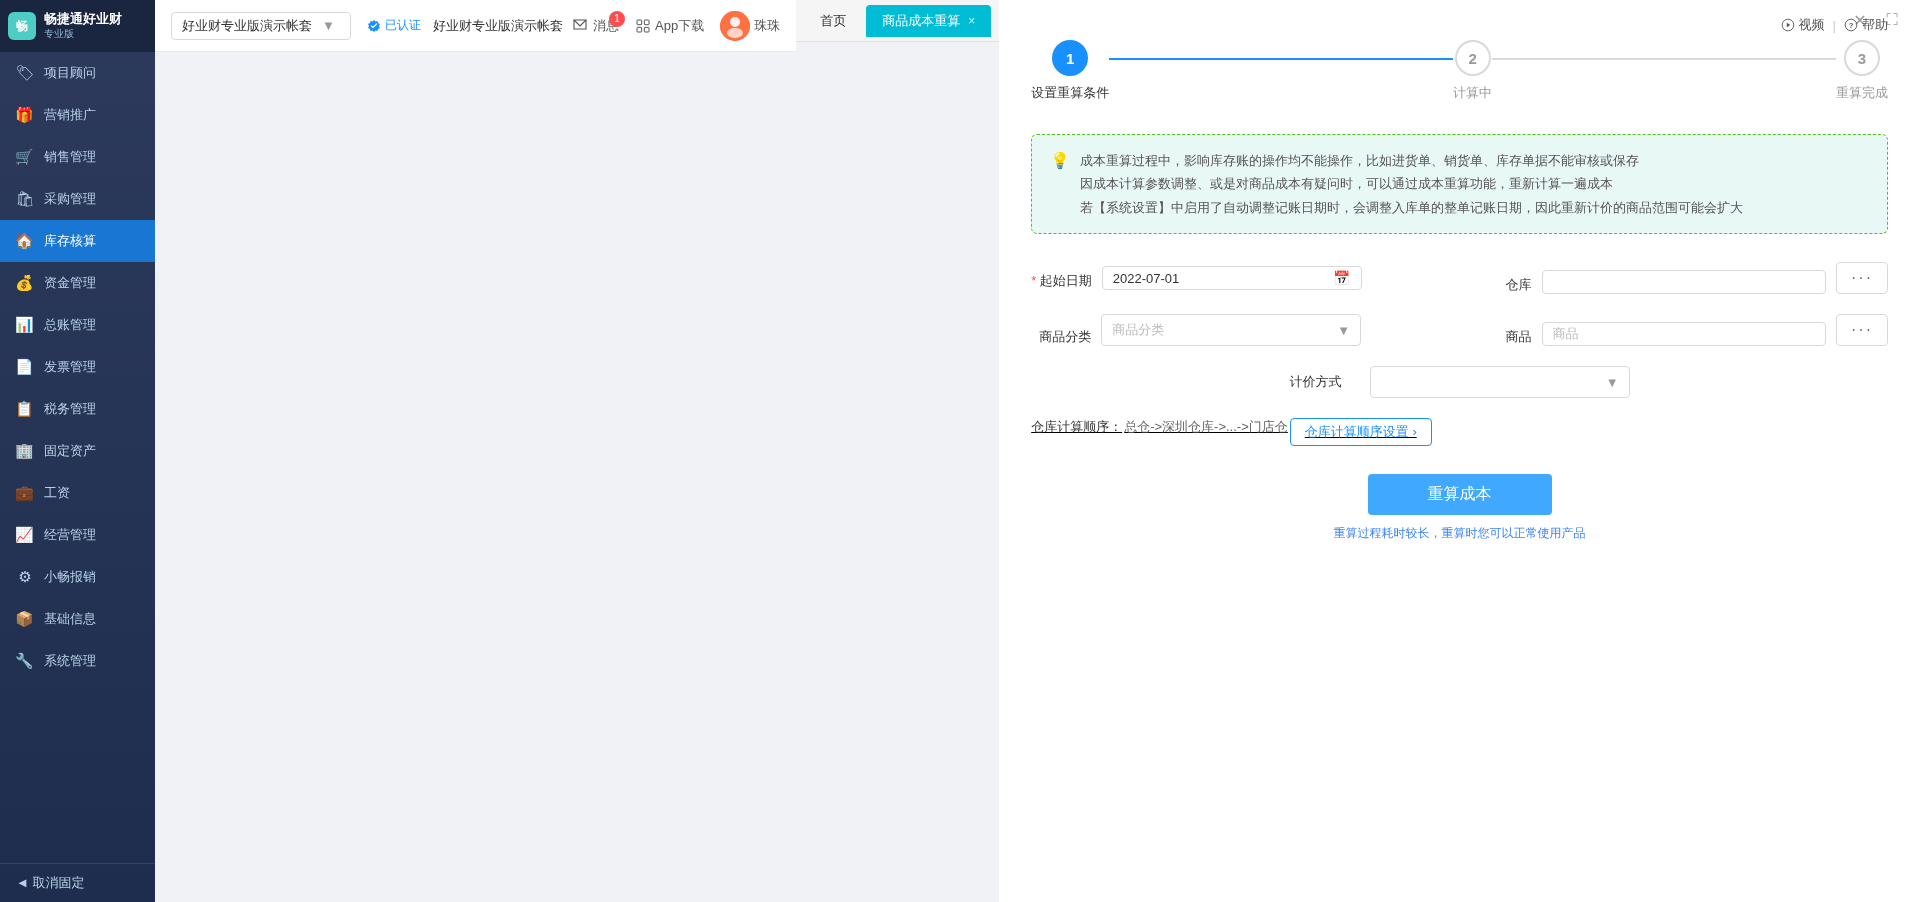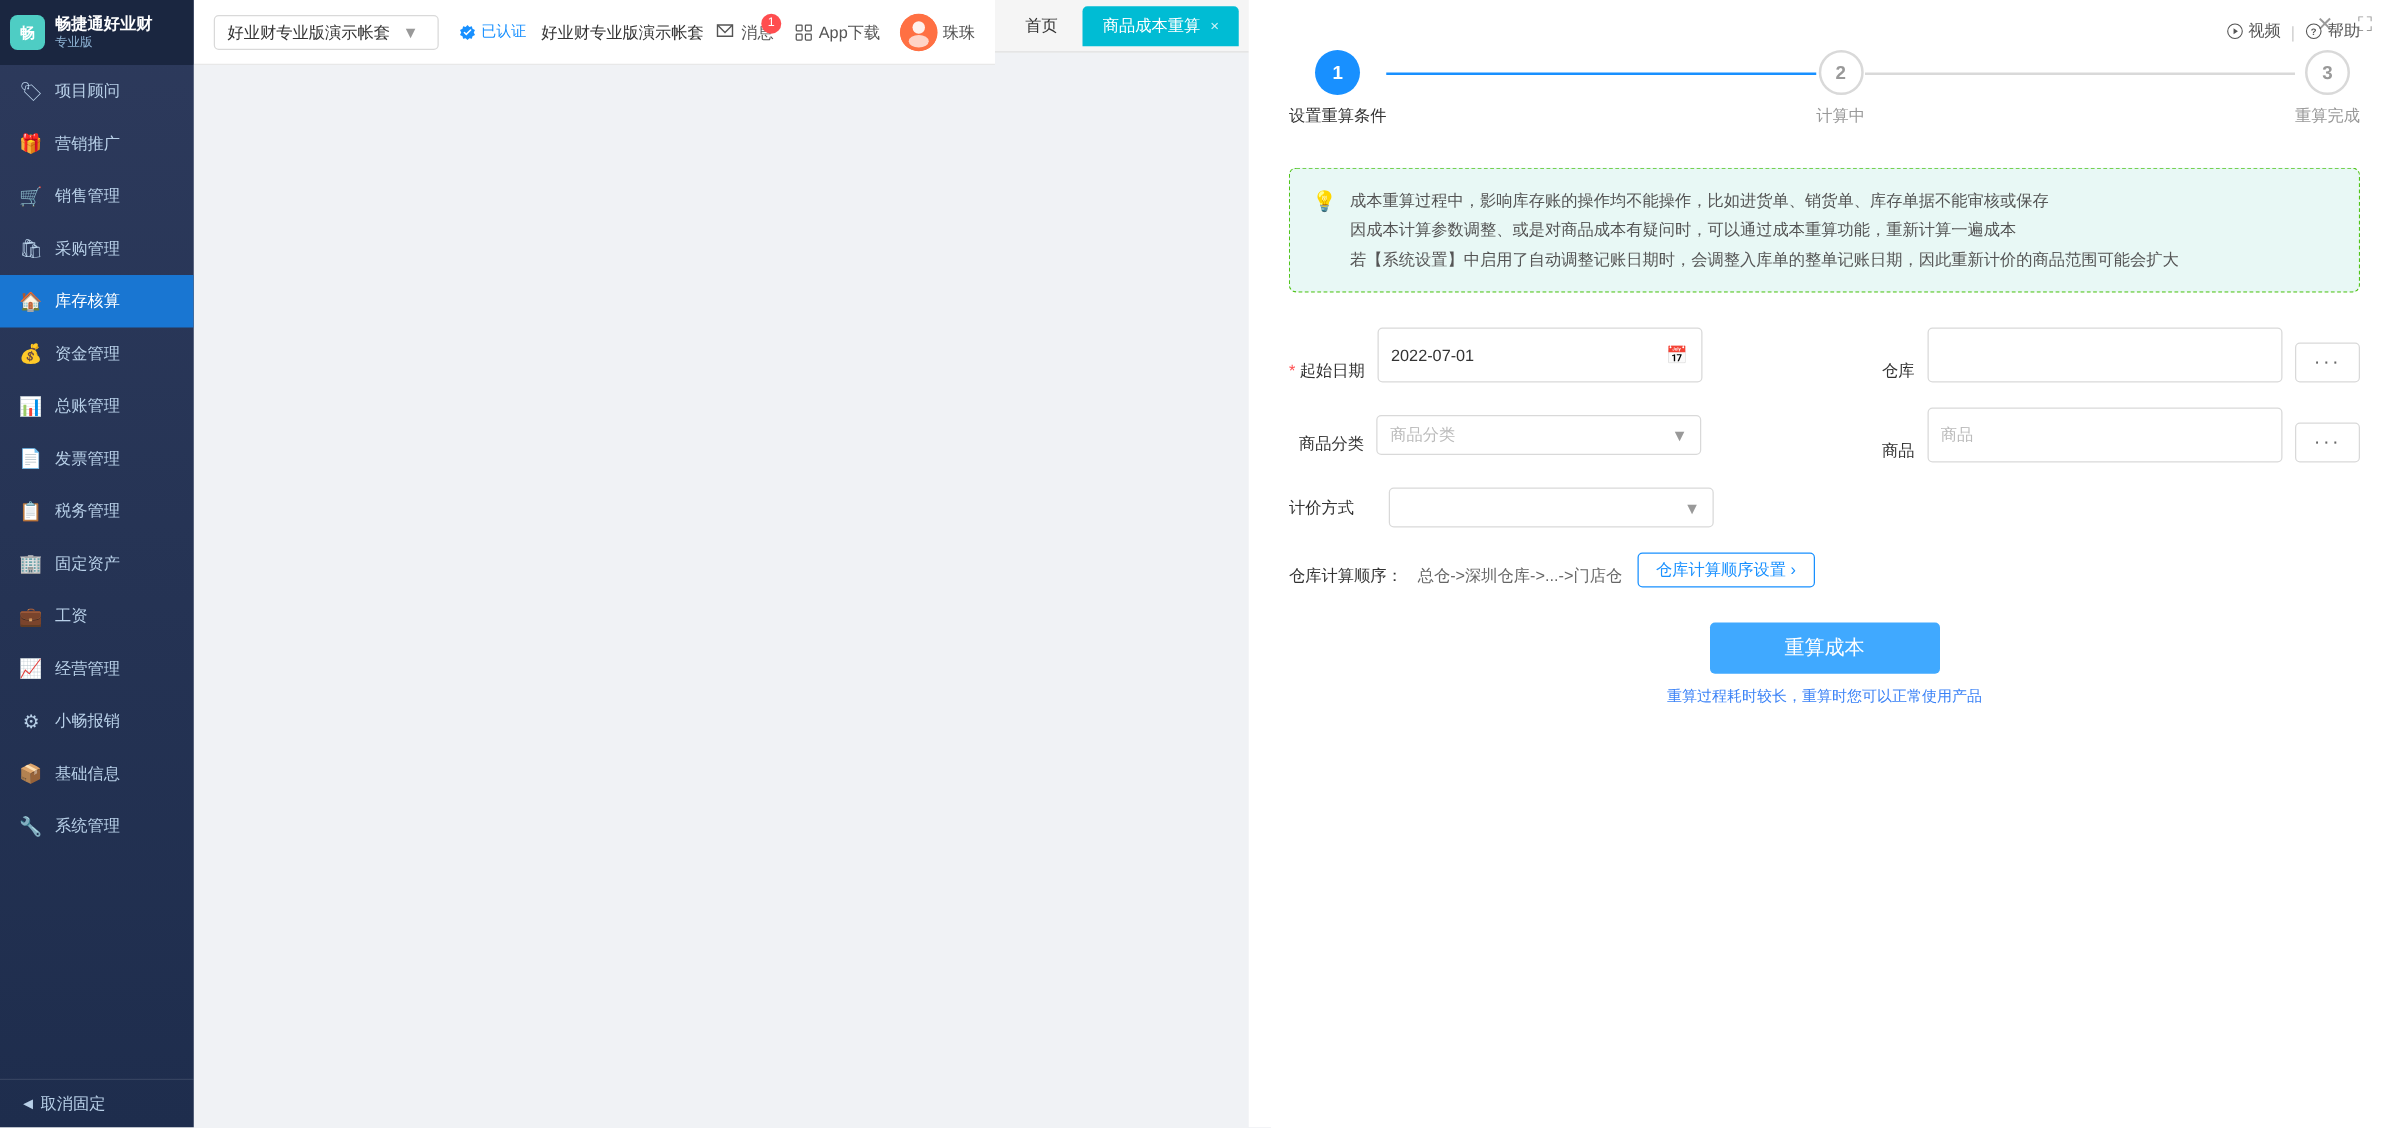--- a/index.html
+++ b/index.html
@@ -315,21 +315,21 @@
       white-space: nowrap;
       min-width: 60px;
       text-align: right;
     }
     .form-label.required::before {
       content: '* ';
       color: #ff4d4f;
     }
     .form-input {
       flex: 1;
-      height: 44px;
+      height: 24px;
       border: 1px solid #d9d9d9;
       border-radius: 4px;
       padding: 0 10px;
       font-size: 13px;
       color: #333;
       display: flex;
       align-items: center;
       background: white;
       cursor: text;
       position: relative;
@@ -364,20 +364,21 @@
       display: flex;
       align-items: center;
       background: white;
       cursor: pointer;
       letter-spacing: 2px;
     }
     .form-pricing-row {
       display: flex;
       align-items: center;
       margin-bottom: 20px;
+      justify-content: center;
     }
     .form-pricing-label {
       color: #333;
       font-size: 13px;
       white-space: nowrap;
       min-width: 80px;
     }
     .form-pricing-select {
       height: 32px;
       border: 1px solid #d9d9d9;
@@ -387,23 +388,24 @@
       color: #bbb;
       display: flex;
       align-items: center;
       background: white;
       cursor: pointer;
       width: 260px;
       justify-content: space-between;
     }
     .warehouse-order-row {
       display: flex;
-      align-items: flex-end;
+      align-items: flex-start;
       margin-bottom: 28px;
-      gap: 12px;
+      gap: 2px;
+      text-decoration: underline;
     }
     .warehouse-order-label {
       color: #333;
       font-size: 13px;
       white-space: nowrap;
     }
     .warehouse-order-value {
       color: #666;
       font-size: 13px;
     }

